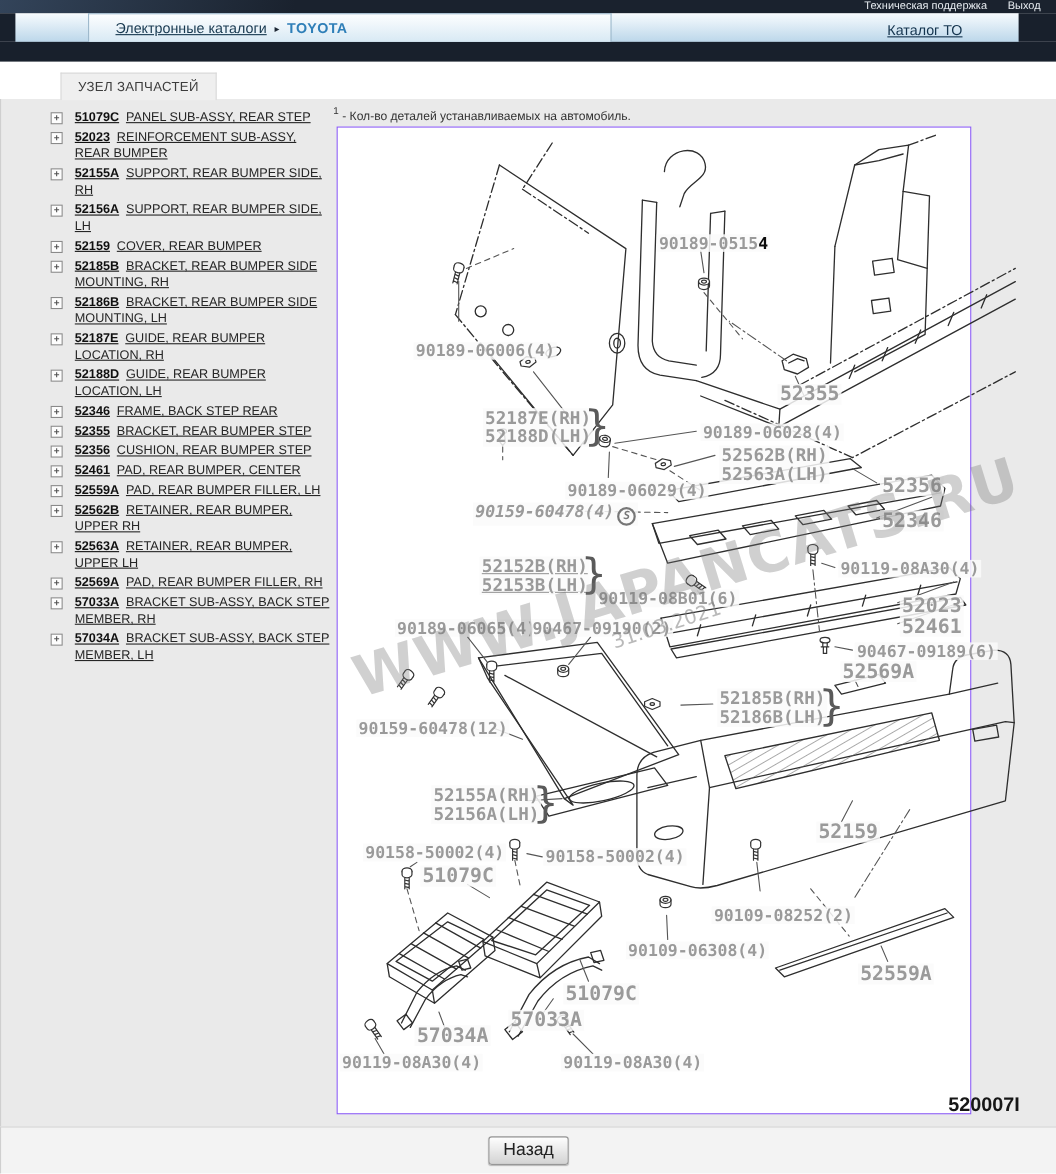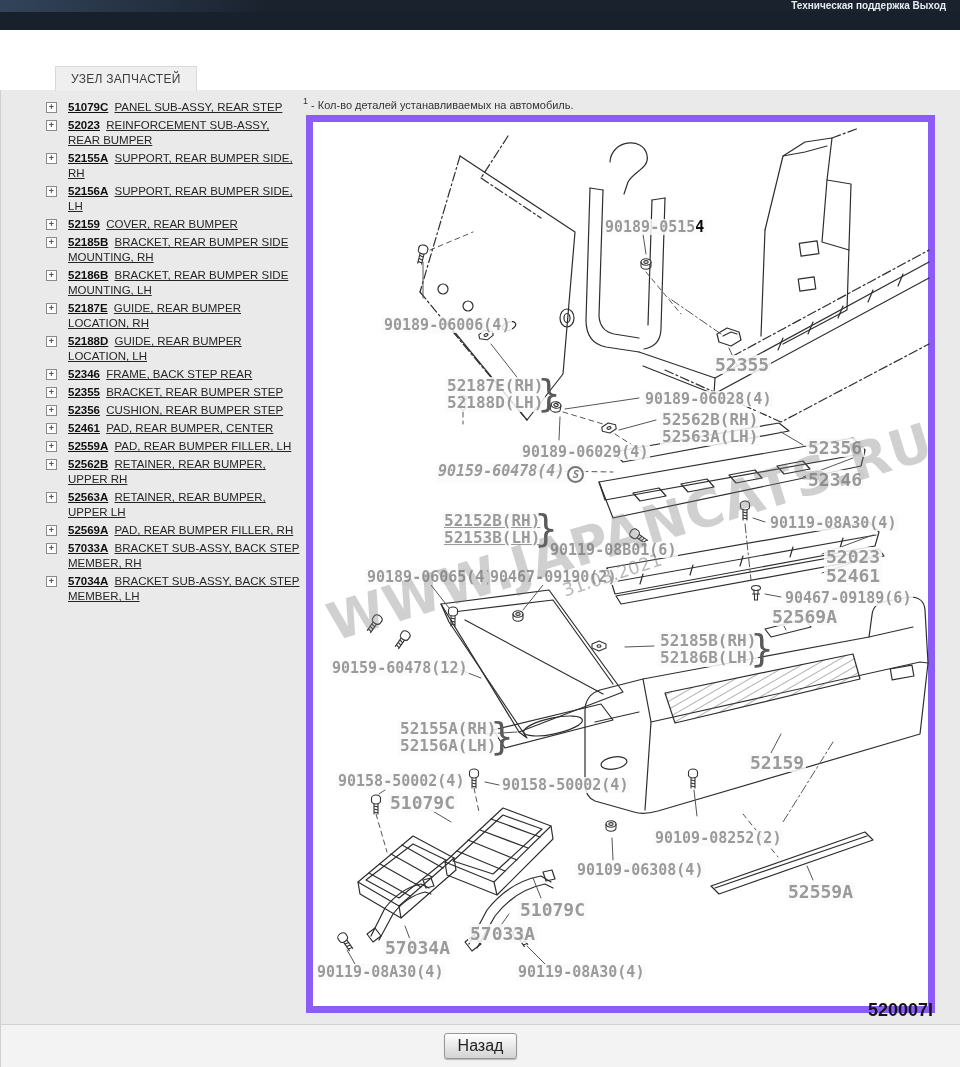--- a/index.html
+++ b/index.html
@@ -1,21 +1,21 @@
 <!DOCTYPE html>
 <html><head>
 <meta charset="utf-8">
 <style>
   html,body{margin:0;padding:0;background:#fff;}
   .page{position:relative;width:960px;height:1067px;background:#fff;overflow:hidden;
         font-family:"Liberation Sans",sans-serif;}
   
   .hdr-top{height:12px;background:linear-gradient(110deg,#33445a 0%,#1a222e 28%,#1a222e 100%);
            text-align:right;font-size:10px;line-height:12px;color:#e6ebf0;padding-right:14px;box-sizing:border-box;}
-  .hdr-top a{color:#e6ebf0;text-decoration:none;font-weight:bold;}
+  .hdr-top a{color:#e6ebf0;text-decoration:none;margin-left:16px;}
   .hdr-band{height:26px;background:#18202c;position:relative;}
   .band-inner{position:absolute;left:14px;right:34px;top:0;bottom:0;
               background:linear-gradient(#f7fbfe,#bcd7ea);}
   .crumb-tab{position:absolute;left:80px;top:0;height:100%;width:476px;box-sizing:border-box;
              background:linear-gradient(#fdfeff,#d8e9f4);border:1px solid #9eb9cc;border-bottom:none;
              display:flex;align-items:center;gap:7px;padding-left:24px;font-size:13px;}
   .crumb-tab a{color:#17384f;}
   .crumb-arrow{color:#1d2733;font-size:9px;}
   .crumb-brand{color:#2f7fb8;font-weight:bold;letter-spacing:.3px;}
   .cat-to{position:absolute;right:85px;top:8px;font-size:13px;color:#14344e;}
@@ -30,22 +30,22 @@
   .note{position:absolute;left:302px;top:6px;font-size:11px;color:#333;}
   .note .sup{vertical-align:super;font-size:9px;}
   
   .sidebar{position:absolute;left:45px;top:10px;width:258px;}
   .sb-row{position:relative;padding-left:22px;margin-bottom:3px;font-size:11.5px;line-height:15px;color:#222;}
   .sb-ic{position:absolute;left:0;top:2px;width:9px;height:9px;border:1px solid #8a8a8a;background:#fdfdfd;
          font-size:9px;line-height:8px;text-align:center;color:#555;font-weight:bold;cursor:pointer;}
   .sb-code{font-weight:bold;color:#101010;text-decoration:underline;margin-right:3px;}
   .sb-name{color:#262626;text-decoration:underline;}
   
-  .panel{position:absolute;left:305px;top:25px;width:629px;height:898px;background:#fff;
-         border:7px solid #8b5cf6;box-sizing:border-box;padding-left:12px;}
+  .panel{position:absolute;left:305px;top:25px;width:577px;height:898px;background:#fff;
+         border:1px solid #8b5cf6;box-sizing:border-box;padding-left:12px;}
   .panel svg{position:absolute;left:0;top:0;z-index:1;}
   .label-layer{position:absolute;left:0;top:0;right:0;bottom:0;z-index:10;}
   .plabel{position:absolute;font-family:"DejaVu Sans Mono",monospace;font-weight:bold;font-size:15px;
           color:#9a9a9a;background:rgba(250,250,250,.85);padding:0 2px;white-space:nowrap;line-height:1.08;cursor:pointer;}
   .plabel.lg{font-size:18px;}
   .plabel.pair{font-size:16px;}
   .plabel .bsuf{color:#0b0b0b;}
   .plabel .scirc{display:inline-block;width:13px;height:13px;border:2px solid #777;border-radius:50%;
                  font-size:10px;line-height:13px;text-align:center;color:#777;margin-left:3px;vertical-align:-2px;
                  background:rgba(250,250,250,.85);}
@@ -70,20 +70,29 @@
   .dsh{stroke-dasharray:5,4;}
 </style>
 </head>
 <body>
 
 <div class="page">
 
   <div class="hdr-top">
     <a href="#">Техническая поддержка</a>
     <a href="#">Выход</a>
+  </div>
+  <div class="hdr-band">
+    <div class="band-inner"></div>
+    <div class="crumb-tab">
+      <a href="#">Электронные каталоги</a>
+      <span class="crumb-arrow">▸</span>
+      <span class="crumb-brand">TOYOTA</span>
+    </div>
+    <a href="#" class="cat-to" style="text-decoration:underline">Каталог ТО</a>
   </div>
   <div class="hdr-bottom"></div>
 
   <div class="tab-uzel">УЗЕЛ ЗАПЧАСТЕЙ</div>
 
   <div class="content">
     <div class="note">
       <span class="sup">1</span>
       <span>- Кол-во деталей устанавливаемых на автомобиль.</span>
     </div>

